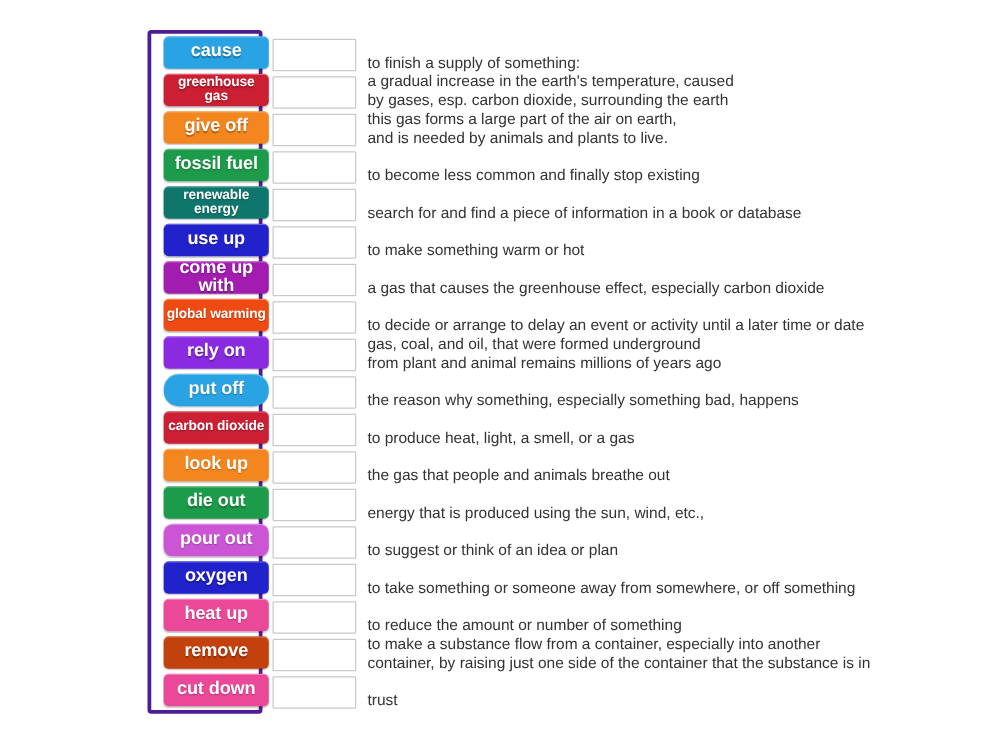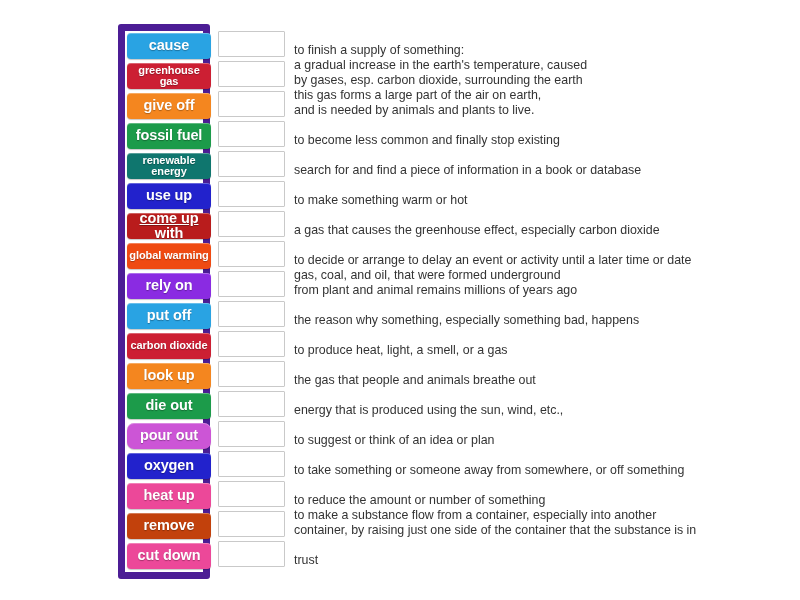--- a/index.html
+++ b/index.html
@@ -21,24 +21,24 @@
     width: 800px;
     height: 600px;
   }
 
   
   #tile-tray {
     position: absolute;
     left: 118px;
     top: 24px;
     width: 92px;
-    padding: 2px 2px 3px 2px;
+    padding: 2px 2px 3px 10px;
     box-sizing: border-box;
     background: #ffffff;
-    border: 7px solid #4c1d95;
+    border: 3px solid #4c1d95;
     border-radius: 3px;
   }
 
   .tile {
     position: relative;
     width: 84px;
     height: 26px;
     margin-bottom: 4px;
     border-radius: 4px;
     box-sizing: border-box;
@@ -121,31 +121,31 @@
       <div class="tile one-line" style="background: rgb(28, 155, 74);">
         <span class="tile-label">fossil fuel</span>
       </div>
       <div class="tile two-line" style="background: #0f766e;">
         <span class="tile-label">renewable
 energy</span>
       </div>
       <div class="tile one-line" style="background: rgb(34, 34, 204);">
         <span class="tile-label">use up</span>
       </div>
-      <div class="tile one-line" style="background: #b91c1c; text-decoration: underline;">
+      <div class="tile one-line" style="background: #a21caf;">
         <span class="tile-label">come up with</span>
       </div>
       <div class="tile two-line" style="background: rgb(239, 74, 18);">
         <span class="tile-label">global
 warming</span>
       </div>
       <div class="tile one-line" style="background: rgb(138, 43, 226);">
         <span class="tile-label">rely on</span>
       </div>
-      <div class="tile one-line" style="background: rgb(41, 163, 227);">
+      <div class="tile one-line" style="background: rgb(41, 163, 227); border-radius: 12px;">
         <span class="tile-label">put off</span>
       </div>
       <div class="tile two-line" style="background: rgb(204, 31, 51);">
         <span class="tile-label">carbon
 dioxide</span>
       </div>
       <div class="tile one-line" style="background: rgb(244, 134, 31);">
         <span class="tile-label">look up</span>
       </div>
       <div class="tile one-line" style="background: rgb(28, 155, 74);">

